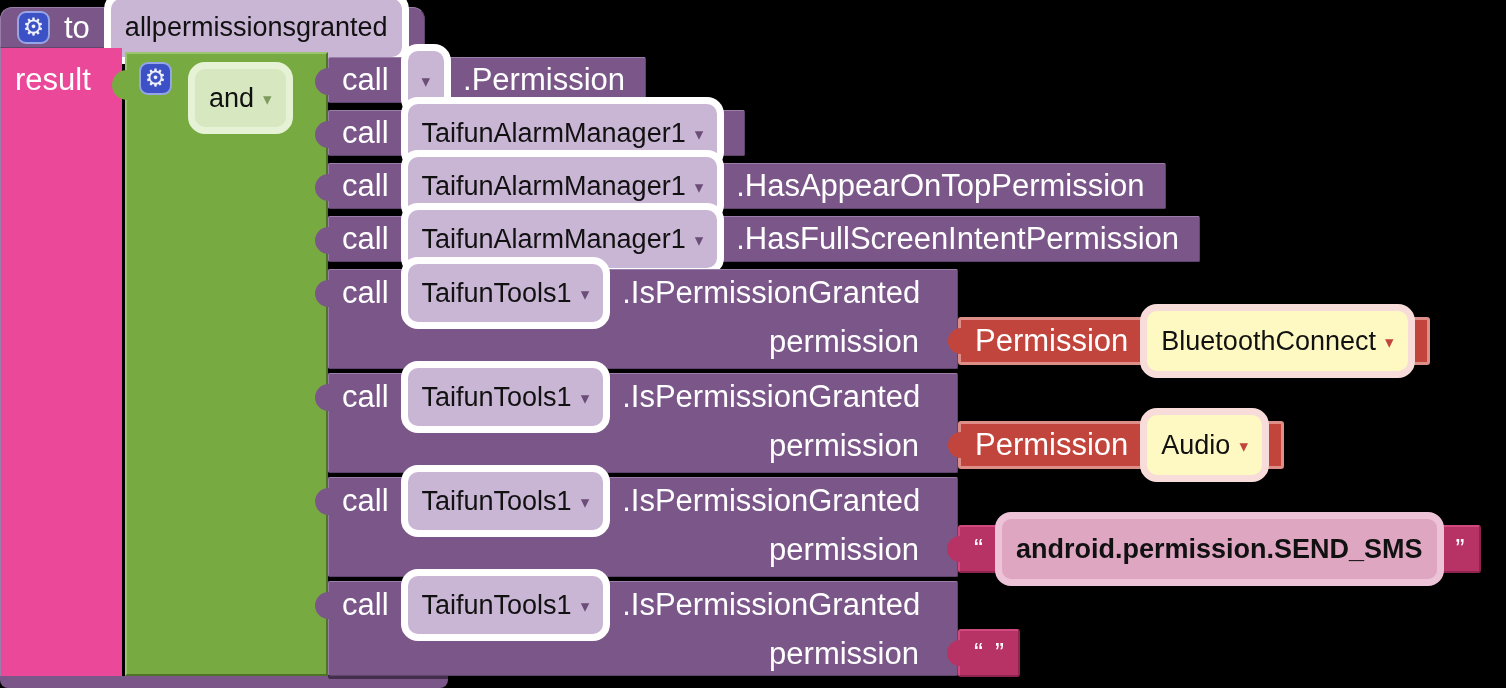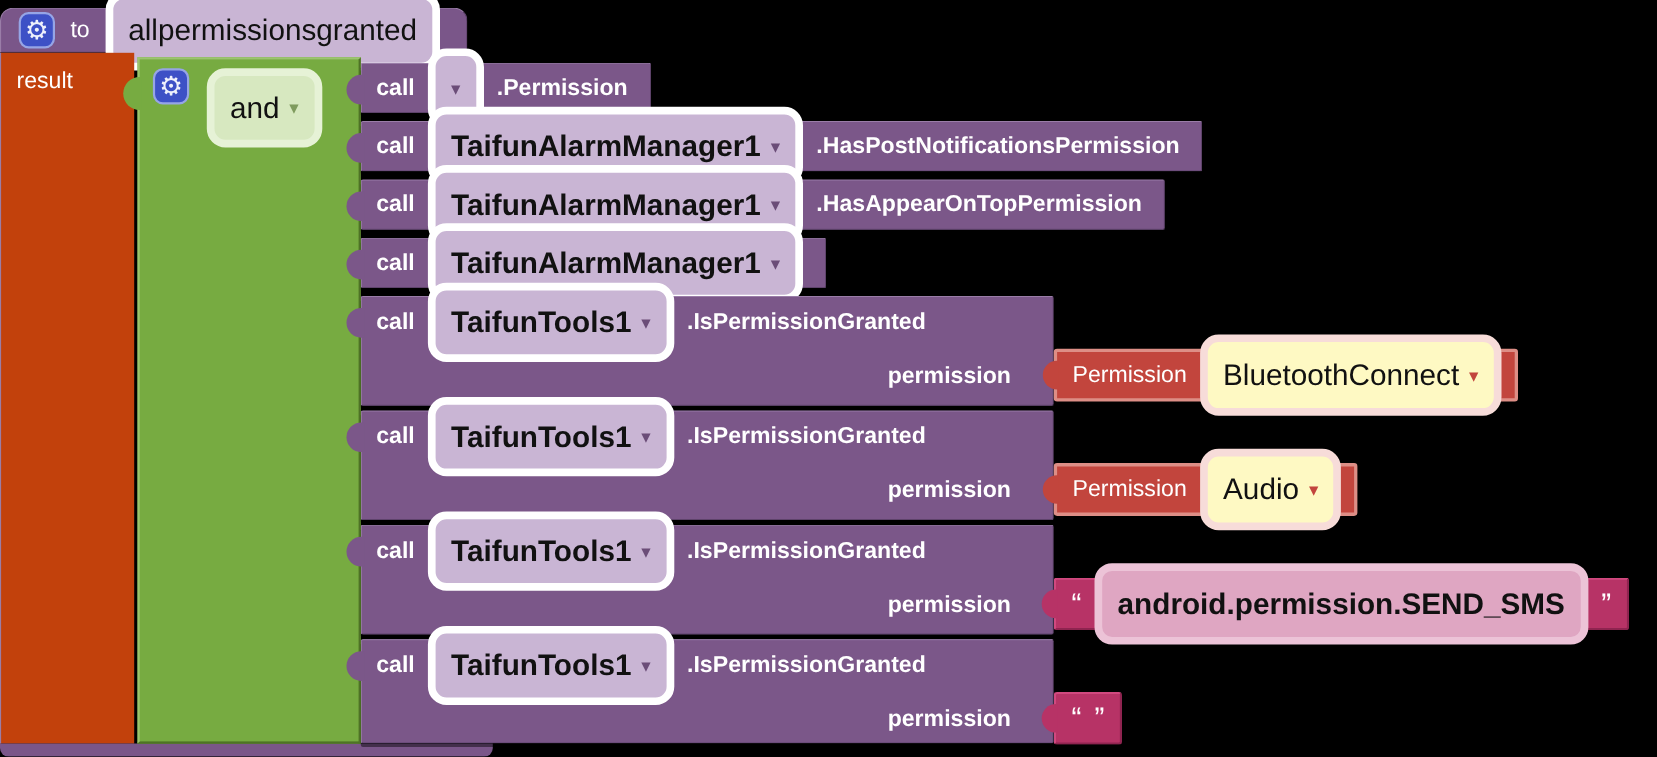--- a/index.html
+++ b/index.html
@@ -10,30 +10,30 @@
   .blk{position:absolute;box-sizing:border-box;}
 
   
   .proc-top{
     left:0;top:7px;width:425px;height:41px;background:#7a5689;
     border:1px solid;border-color:#9a7da8 #5f446c #5f446c #9a7da8;
     border-radius:12px 12px 4px 0;
     display:flex;align-items:center;gap:14px;padding:0 10px 0 16px;
   }
   .proc-side{
-    left:0;top:48px;width:122px;height:628px;background:#c2410c;
+    left:0;top:48px;width:122px;height:628px;background:#ec4899;
     border-left:1px solid #9a7da8;
   }
   .proc-side .wlabel{position:absolute;left:14px;top:14px;}
   .proc-bottom{
     left:0;top:676px;width:448px;height:12px;background:#7a5689;
     border-radius:0 0 8px 8px;box-shadow:0 2px 0 rgba(0,0,0,0.5);
   }
 
-  .wlabel{color:#fff;font-size:21px;white-space:nowrap;}
+  .wlabel{color:#fff;font-size:31px;white-space:nowrap;}
 
   .gear{
     width:33px;height:33px;flex:0 0 33px;background:#3d51c6;
     border:2px solid #96a5e6;border-radius:9px;
     color:#eef1fb;font-size:24px;line-height:29px;text-align:center;
     display:inline-block;box-sizing:border-box;cursor:pointer;
     font-family:"DejaVu Sans",sans-serif;
   }
 
   .pill{
@@ -54,21 +54,21 @@
     content:"";position:absolute;left:-15px;top:16px;width:17px;height:30px;
     background:#77ab41;border-radius:15px 0 0 15px;
   }
   .green-pill{background:#d7e8c0;border-color:#e6f2d6;text-align:center;}
   .arr-green{color:#7f9b5e;}
 
   
   .call-row,.call-row2{
     left:328px;background:#7b5789;
     border:1px solid;border-color:#9a7da8 #5f446c #5f446c #9a7da8;
-    box-shadow:0 3px 0 rgba(0,0,0,0.45);border-radius:2px;font-weight:bold;
+    box-shadow:0 3px 0 rgba(0,0,0,0.45);border-radius:2px;
   }
   .call-row{
     height:46px;display:inline-flex;align-items:center;gap:12px;padding:0 20px 0 13px;
     white-space:nowrap;
   }
   .call-row::before,.call-row2::before{
     content:"";position:absolute;left:-14px;top:10px;width:16px;height:27px;
     background:#7b5789;border-radius:14px 0 0 14px;
   }
   .call-row2{width:630px;}
@@ -134,38 +134,38 @@
     </span>
     <span class="wlabel">.Permission</span>
   </div>
 
   <div class="call-row blk" style="top:110px">
     <span class="wlabel">call</span>
     <span class="pill">
       <span>TaifunAlarmManager1</span>
       <span class="arr arr-purple">▾</span>
     </span>
-    <span class="wlabel">.HasPostNotificationsPermission</span>
   </div>
 
   <div class="call-row blk" style="top:163px">
     <span class="wlabel">call</span>
     <span class="pill">
       <span>TaifunAlarmManager1</span>
       <span class="arr arr-purple">▾</span>
     </span>
     <span class="wlabel">.HasAppearOnTopPermission</span>
   </div>
 
   <div class="call-row blk" style="top:216px">
     <span class="wlabel">call</span>
     <span class="pill">
       <span>TaifunAlarmManager1</span>
       <span class="arr arr-purple">▾</span>
     </span>
+    <span class="wlabel">.HasFullScreenIntentPermission</span>
   </div>
 
   <div class="call-row2 blk" style="top:269px;height:100px">
     <div class="line1">
       <span class="wlabel">call</span>
       <span class="pill">
         <span>TaifunTools1</span>
         <span class="arr arr-purple">▾</span>
       </span>
       <span class="wlabel">.IsPermissionGranted</span>

